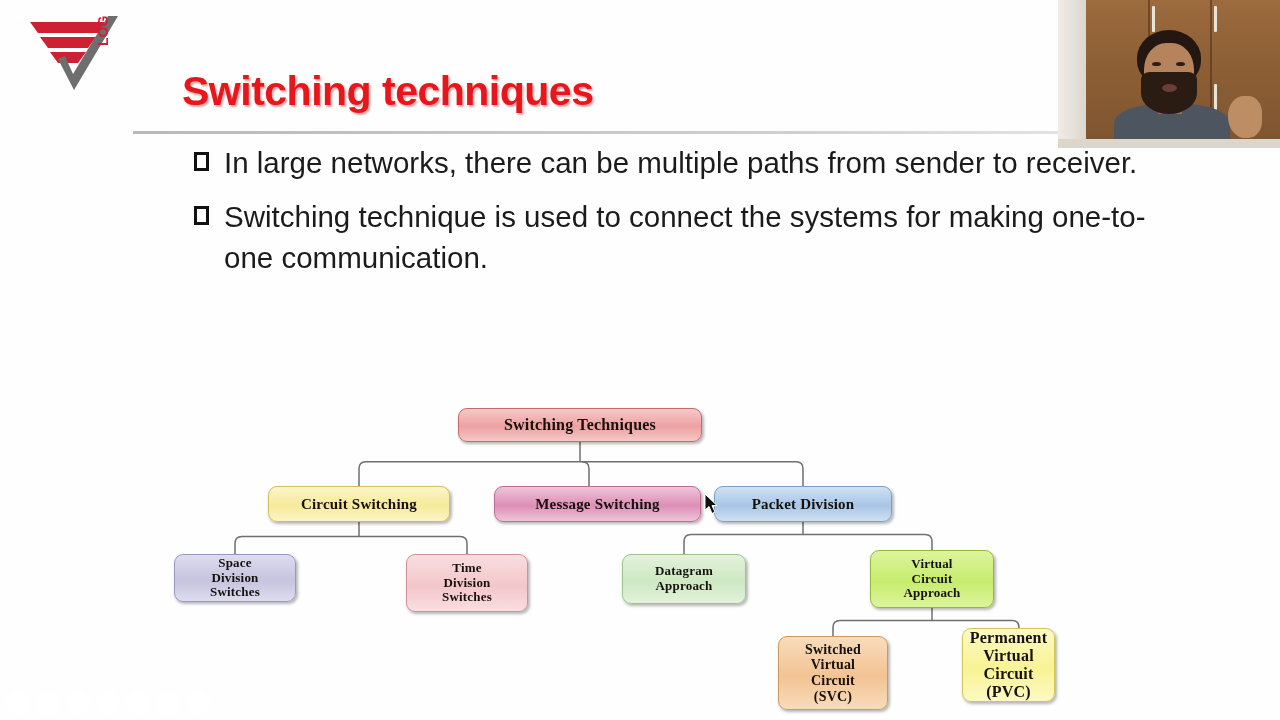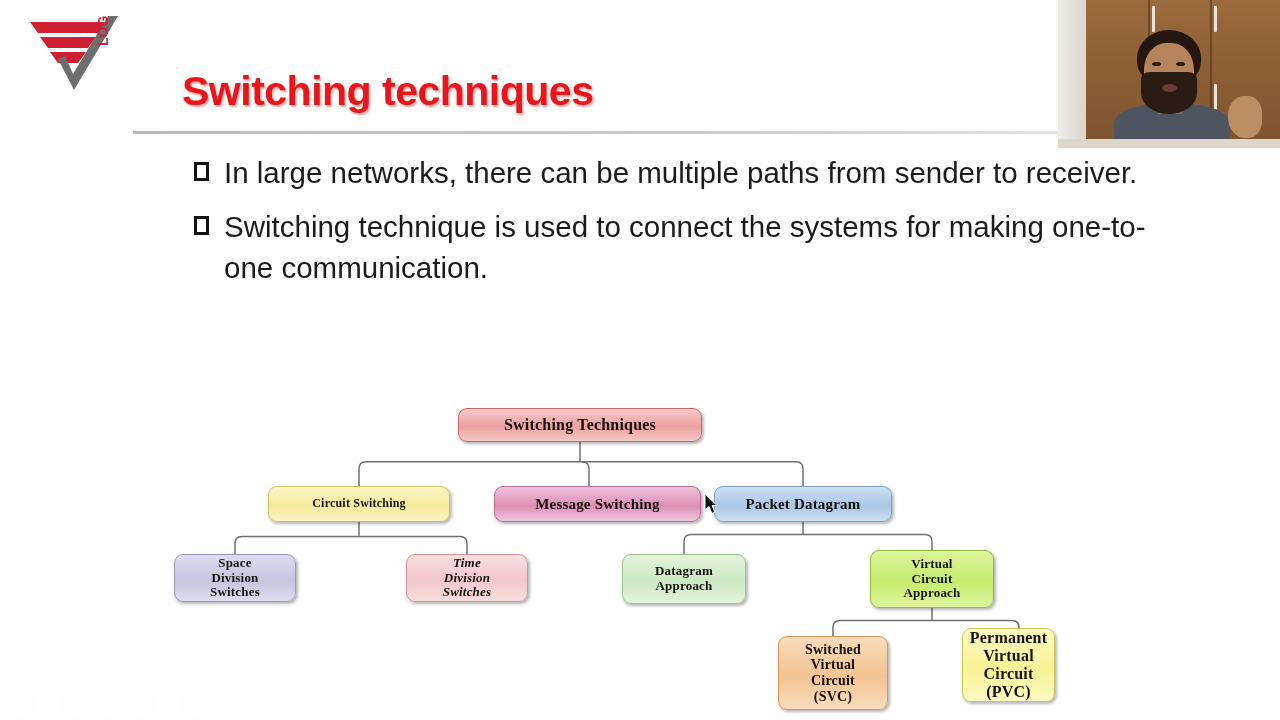--- a/index.html
+++ b/index.html
@@ -37,21 +37,20 @@
     left: 133px; top: 131px;
     width: 935px; height: 3px;
     background: linear-gradient(to right, #b9b9b9, #cfcfcf 70%, #e3e3e3);
   }
 
   
   #bullets {
     position: absolute;
     left: 192px; top: 142px;
     width: 1000px;
-    margin-top: 10px;
   }
   .bullet {
     display: block;
     position: relative;
     font-size: 29.5px;
     line-height: 41px;
     color: #1b1b1b;
     margin-bottom: 13px;
     padding-left: 32px;
     font-family: "Liberation Sans", sans-serif;
@@ -257,27 +256,27 @@
         <path d="M691 136.6 L925 136.6" fill="none" stroke="#6f6f6f" stroke-width="1.5"></path>
         <path d="M691 136.6 Q684 136.6 684 143.6 L684 156" fill="none" stroke="#6f6f6f" stroke-width="1.5"></path>
         <path d="M925 136.6 Q932 136.6 932 143.6 L932 152" fill="none" stroke="#6f6f6f" stroke-width="1.5"></path>
         <path d="M932 210 L932 222.6" fill="none" stroke="#6f6f6f" stroke-width="1.5"></path>
         <path d="M840 222.6 L1012 222.6" fill="none" stroke="#6f6f6f" stroke-width="1.5"></path>
         <path d="M840 222.6 Q833 222.6 833 229.6 L833 238" fill="none" stroke="#6f6f6f" stroke-width="1.5"></path>
         <path d="M1012 222.6 Q1019 222.6 1019 229.6 L1019 242" fill="none" stroke="#6f6f6f" stroke-width="1.5"></path>
       </svg>
     <div id="nodes-layer">
         <div class="node" style="left: 458px; top: 10px; width: 244px; height: 34px; font-size: 16px; border-color: rgb(196, 106, 106); background: linear-gradient(rgb(246, 201, 201) 0%, rgb(237, 160, 160) 55%, rgb(246, 201, 201) 100%);">Switching Techniques</div>
-        <div class="node" style="left: 268px; top: 88px; width: 182px; height: 36px; font-size: 12px; border-color: rgb(207, 189, 94); background: linear-gradient(rgb(251, 245, 200) 0%, rgb(246, 234, 154) 55%, rgb(251, 245, 200) 100%);">Circuit Switching</div>
+        <div class="node" style="left: 268px; top: 88px; width: 182px; height: 36px; font-size: 15px; border-color: rgb(207, 189, 94); background: linear-gradient(rgb(251, 245, 200) 0%, rgb(246, 234, 154) 55%, rgb(251, 245, 200) 100%);">Circuit Switching</div>
         <div class="node" style="left: 494px; top: 88px; width: 207px; height: 36px; font-size: 15px; border-color: rgb(191, 108, 149); background: linear-gradient(rgb(238, 196, 217) 0%, rgb(221, 143, 182) 55%, rgb(238, 196, 217) 100%);">Message Switching</div>
-        <div class="node" style="left: 714px; top: 88px; width: 178px; height: 36px; font-size: 15px; border-color: rgb(122, 160, 198); background: linear-gradient(rgb(207, 224, 243) 0%, rgb(168, 198, 230) 55%, rgb(207, 224, 243) 100%);">Packet Datagram</div>
+        <div class="node" style="left: 714px; top: 88px; width: 178px; height: 36px; font-size: 15px; border-color: rgb(122, 160, 198); background: linear-gradient(rgb(207, 224, 243) 0%, rgb(168, 198, 230) 55%, rgb(207, 224, 243) 100%);">Packet Division</div>
         <div class="node" style="left: 174px; top: 156px; width: 122px; height: 48px; font-size: 13px; border-color: rgb(154, 152, 194); background: linear-gradient(rgb(222, 220, 239) 0%, rgb(198, 196, 222) 55%, rgb(222, 220, 239) 100%);">Space
 Division
 Switches</div>
-        <div class="node" style="left: 406px; top: 156px; width: 122px; height: 48px; font-size: 13px; border-color: rgb(207, 146, 152); background: linear-gradient(rgb(249, 222, 224) 0%, rgb(243, 198, 202) 55%, rgb(249, 222, 224) 100%); font-style: italic;">Time
+        <div class="node" style="left: 406px; top: 156px; width: 122px; height: 58px; font-size: 13px; border-color: rgb(207, 146, 152); background: linear-gradient(rgb(249, 222, 224) 0%, rgb(243, 198, 202) 55%, rgb(249, 222, 224) 100%);">Time
 Division
 Switches</div>
         <div class="node" style="left: 622px; top: 156px; width: 124px; height: 50px; font-size: 13px; border-color: rgb(156, 196, 141); background: linear-gradient(rgb(227, 243, 220) 0%, rgb(205, 232, 194) 55%, rgb(227, 243, 220) 100%);">Datagram
 Approach</div>
         <div class="node" style="left: 870px; top: 152px; width: 124px; height: 58px; font-size: 13px; border-color: rgb(143, 186, 59); background: linear-gradient(rgb(221, 244, 157) 0%, rgb(198, 236, 109) 55%, rgb(221, 244, 157) 100%);">Virtual
 Circuit
 Approach</div>
         <div class="node" style="left: 778px; top: 238px; width: 110px; height: 74px; font-size: 14px; border-color: rgb(205, 154, 94); background: linear-gradient(rgb(248, 220, 187) 0%, rgb(243, 195, 146) 55%, rgb(248, 220, 187) 100%);">Switched
 Virtual
 Circuit

